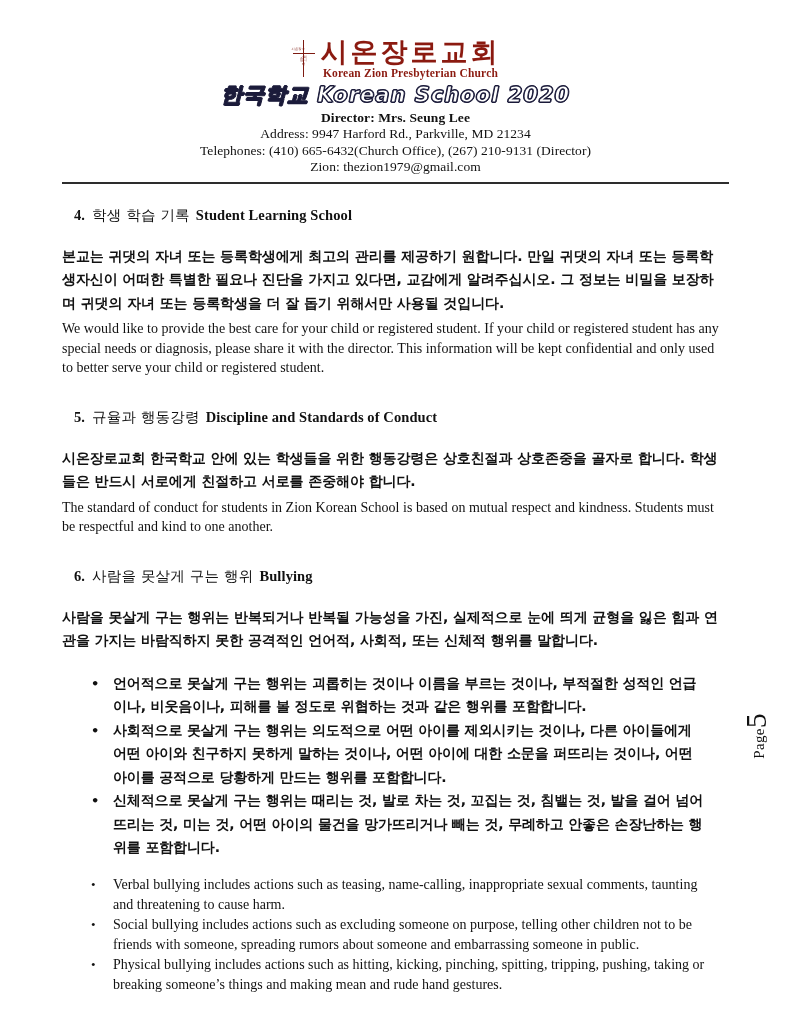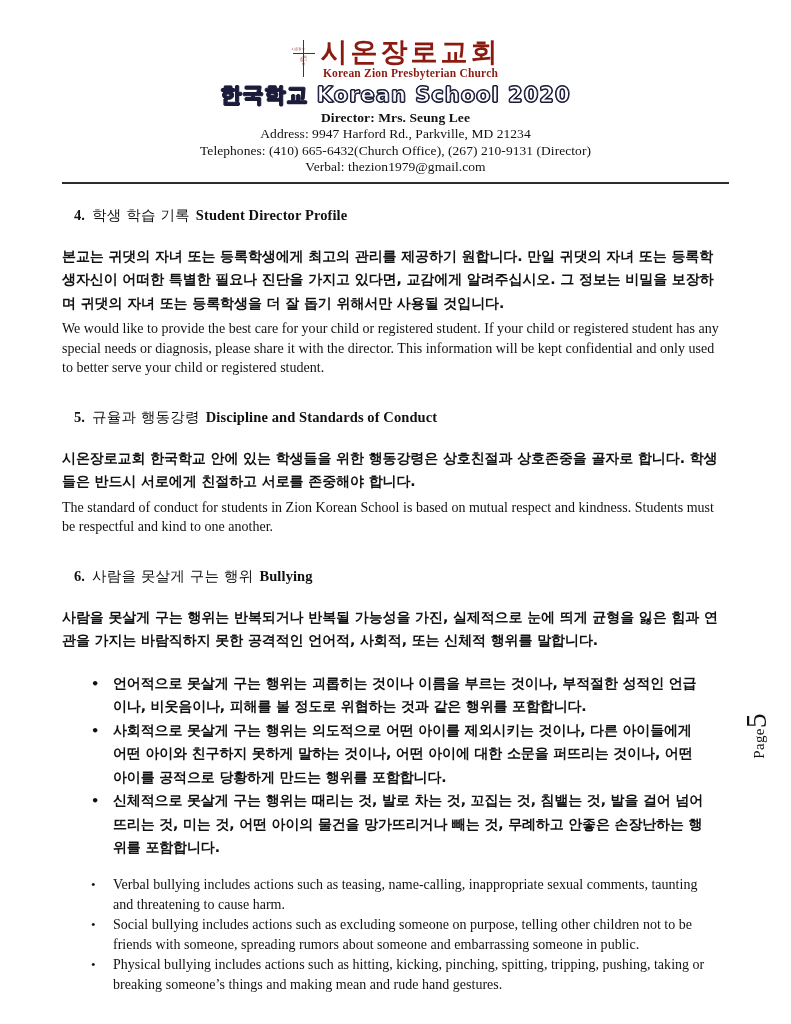--- a/index.html
+++ b/index.html
@@ -114,20 +114,21 @@
     font-size: 21px;
     font-weight: 700;
     letter-spacing: 1px;
     color: #ffffff;
     -webkit-text-stroke: 1.1px #1b1b3a;
     text-shadow:
       -1px 0 #1b1b3a, 1px 0 #1b1b3a,
       0 -1px #1b1b3a, 0 1px #1b1b3a;
     white-space: nowrap;
     line-height: 24px;
+    font-style: italic;
   }
 
   .director {
     margin-top: 3px;
     font-size: 13.5px;
     font-weight: 700;
     line-height: 16px;
     letter-spacing: .1px;
   }
   .contact-line {
@@ -287,31 +288,31 @@
       <div class="logo-text-block">
         <div class="logo-korean">시온장로교회</div>
         <div class="logo-english">Korean Zion Presbyterian Church</div>
       </div>
     </div>
 
     <div class="banner">한국학교 Korean School 2020</div>
     <div class="director">Director: Mrs. Seung Lee</div>
     <div class="contact-line">Address: 9947 Harford Rd., Parkville, MD 21234</div>
     <div class="contact-line">Telephones: (410) 665-6432(Church Office), (267) 210-9131 (Director)</div>
-    <div class="contact-line">Verbal: thezion1979@gmail.com</div>
+    <div class="contact-line">Zion: thezion1979@gmail.com</div>
 
     <hr class="hrule">
   </div>
 
   <div class="content">
 
     <div class="sec-heading">
       <span class="sec-num">4.</span>
       <span class="sec-ko">학생 학습 기록</span>
-      <span class="sec-en">Student Director Profile</span>
+      <span class="sec-en">Student Learning School</span>
     </div>
     <div class="gap-md"></div>
     <p class="para-ko">본교는 귀댓의 자녀 또는 등록학생에게 최고의 관리를 제공하기 원합니다. 만일 귀댓의 자녀 또는 등록학생자신이 어떠한 특별한 필요나 진단을 가지고 있다면, 교감에게 알려주십시오. 그 정보는 비밀을 보장하며 귀댓의 자녀 또는 등록학생을 더 잘 돕기 위해서만 사용될 것입니다.</p>
     <div class="gap-xs"></div>
     <p class="para-en">We would like to provide the best care for your child or registered student.  If your child or registered student has any special needs or diagnosis, please share it with the director.  This information will be kept confidential and only used to better serve your child or registered student.</p>
 
     <div class="gap-lg"></div>
 
     <div class="sec-heading">
       <span class="sec-num">5.</span>

